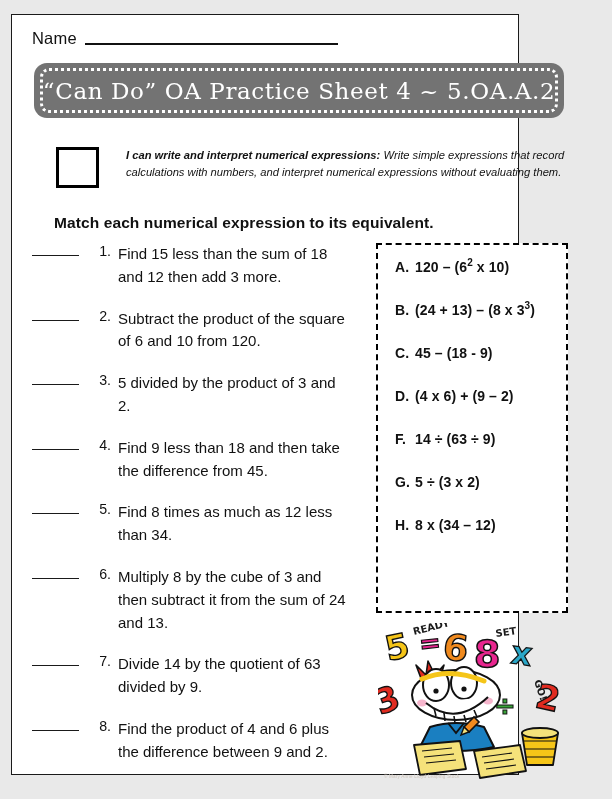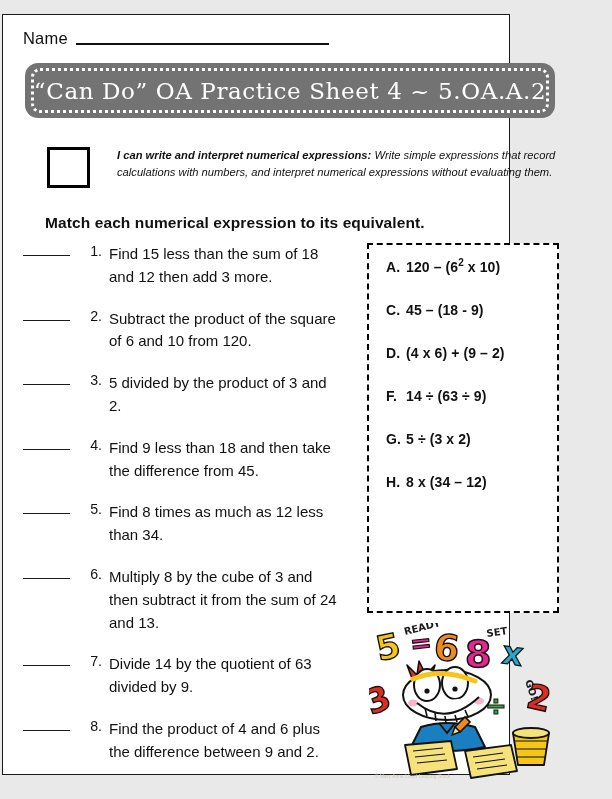--- a/index.html
+++ b/index.html
@@ -9,21 +9,21 @@
   }
   body {
     width: 612px;
     height: 799px;
     overflow: hidden;
     font-family: "Liberation Sans", sans-serif;
   }
 
   .page {
     position: absolute;
-    left: 2px;
+    left: 11px;
     top: 14px;
     width: 508px;
     height: 761px;
     background: #ffffff;
     border: 1.5px solid #1a1a1a;
     box-sizing: border-box;
   }
 
   
   .name-row {
@@ -270,20 +270,23 @@
       <span class="q-text">Find the product of 4 and 6 plus the difference between 9 and 2.</span>
     </div>
   </div>
 
   <div class="answers">
     <div class="answers-inner">
       <div class="a-item">
         <span class="a-letter">A.</span><span>120 – (6</span><sup>2</sup><span> x 10)</span>
       </div>
       <div class="a-item">
+        <span class="a-letter">B.</span><span>(24 + 13) – (8 x 3</span><sup>3</sup><span>)</span>
+      </div>
+      <div class="a-item">
         <span class="a-letter">C.</span><span>45 – (18 - 9)</span><sup></sup><span></span>
       </div>
       <div class="a-item">
         <span class="a-letter">D.</span><span>(4 x 6) + (9 – 2)</span><sup></sup><span></span>
       </div>
       <div class="a-item">
         <span class="a-letter">F.</span><span>14 ÷ (63 ÷ 9)</span><sup></sup><span></span>
       </div>
       <div class="a-item">
         <span class="a-letter">G.</span><span>5 ÷ (3 x 2)</span><sup></sup><span></span>

